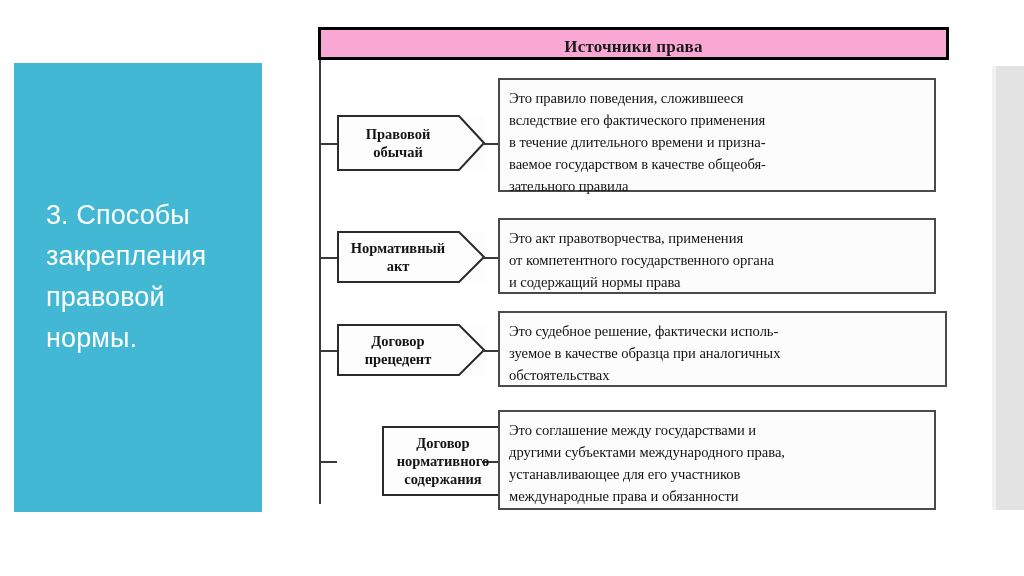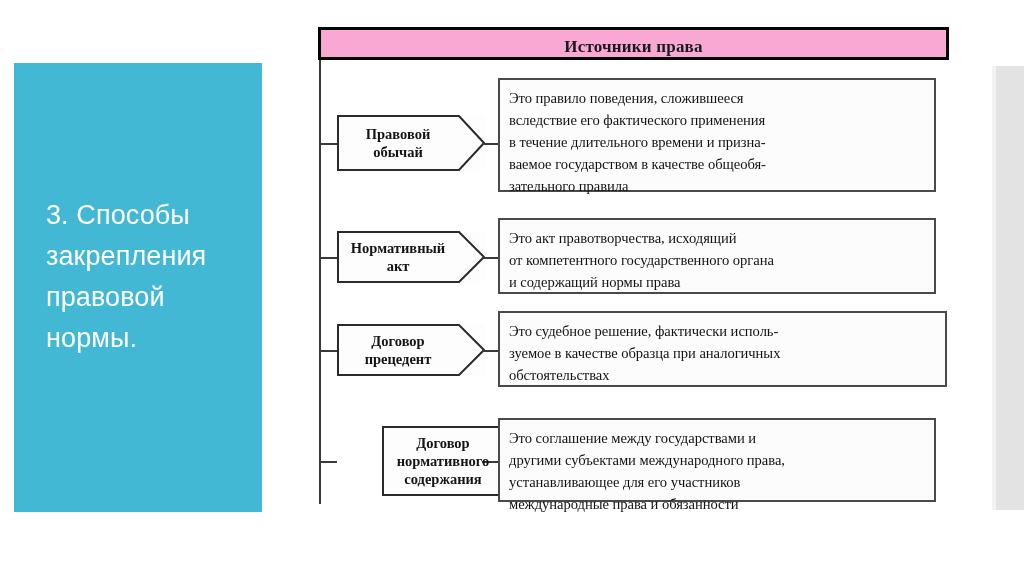--- a/index.html
+++ b/index.html
@@ -202,21 +202,21 @@
     <div class="stub" style="top:239px;"></div>
     <div class="tag" style="left:25px; top:213px; width:148px; height:52px;">
       <svg class="tag-shape" viewBox="0 0 148 52" preserveAspectRatio="none">
         <polygon points="1,1 122,1 147,26 122,51 1,51" fill="#fdfdfd" stroke="#2b2b2b" stroke-width="2"></polygon>
       </svg>
       <span class="tag-text">Нормативный
 акт</span>
     </div>
     <div class="link" style="left:170px; top:239px; width:17px;"></div>
     <div class="desc" style="left:186px; top:200px; width:438px; height:76px;">
-      <div class="desc-text">Это акт правотворчества, исходящий
+      <div class="desc-text">Это акт правотворчества, применения
 от компетентного государственного органа
 и содержащий нормы права</div>
     </div>
   </div>
 
   <div class="row">
     <div class="stub" style="top:332px;"></div>
     <div class="tag" style="left:25px; top:306px; width:148px; height:52px;">
       <svg class="tag-shape" viewBox="0 0 148 52" preserveAspectRatio="none">
         <polygon points="1,1 122,1 147,26 122,51 1,51" fill="#fdfdfd" stroke="#2b2b2b" stroke-width="2"></polygon>
@@ -236,21 +236,21 @@
     <div class="stub" style="top:443px;"></div>
     <div class="tag" style="left:25px; top:408px; width:148px; height:70px;margin-left:45px;">
       <svg class="tag-shape" viewBox="0 0 148 70" preserveAspectRatio="none">
         <polygon points="1,1 122,1 147,35 122,69 1,69" fill="#fdfdfd" stroke="#2b2b2b" stroke-width="2"></polygon>
       </svg>
       <span class="tag-text">Договор
 нормативного
 содержания</span>
     </div>
     <div class="link" style="left:170px; top:443px; width:17px;"></div>
-    <div class="desc" style="left:186px; top:400px; width:438px; height:84px;">
+    <div class="desc" style="left:186px; top:392px; width:438px; height:100px;">
       <div class="desc-text">Это соглашение между государствами и
 другими субъектами международного права,
 устанавливающее для его участников
 международные права и обязанности</div>
     </div>
   </div>
 
 </div>
 
 </body></html>

